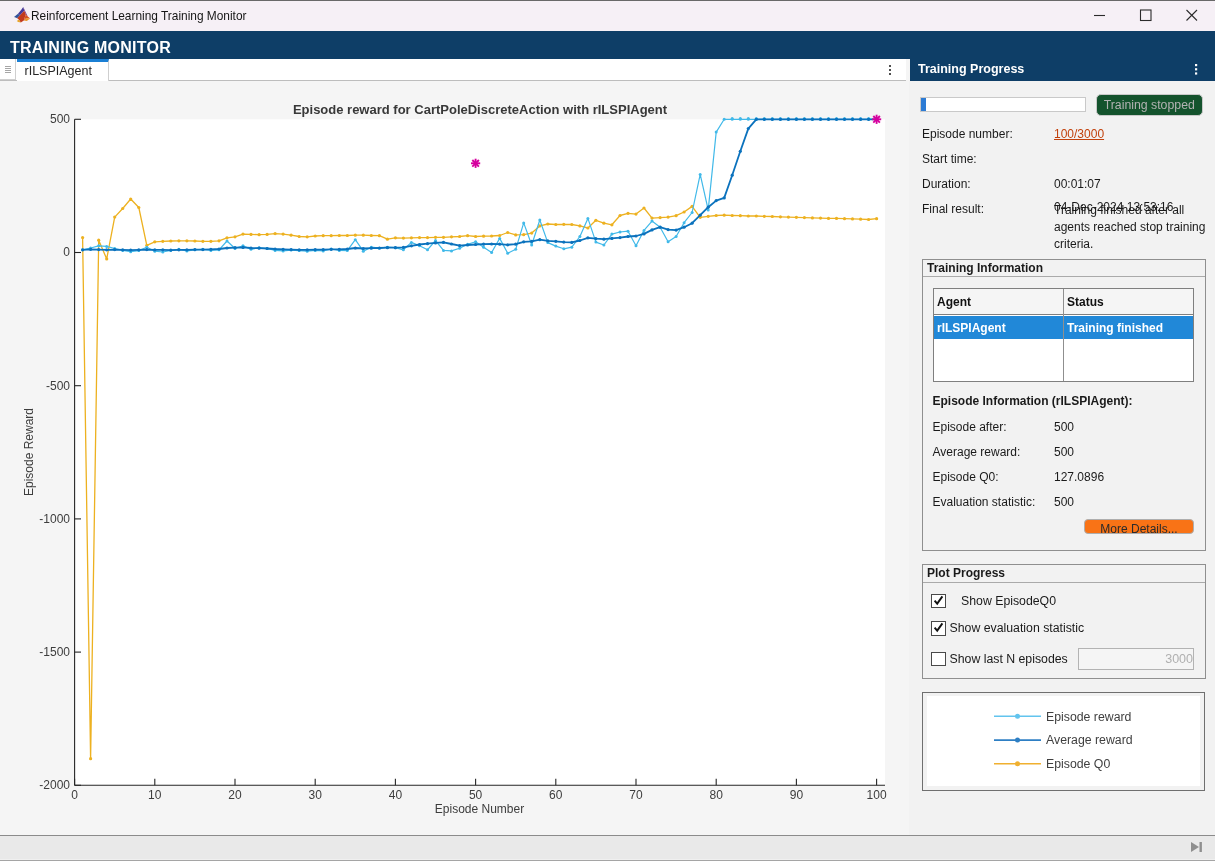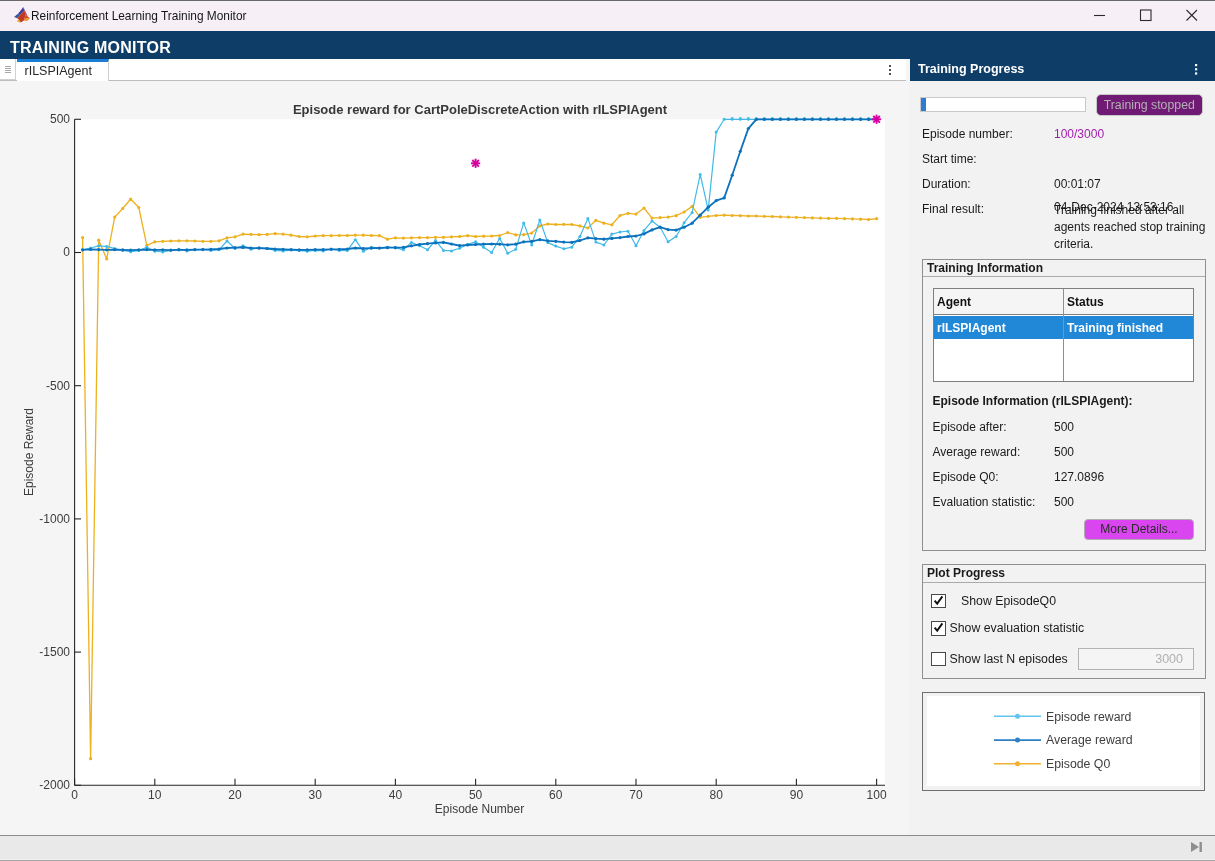--- a/index.html
+++ b/index.html
@@ -462,23 +462,23 @@
 <div class="abs" id="panel-header-text">Training Progress</div>
 <svg class="abs" style="left:1190px;top:62.5px" width="12" height="14" viewBox="0 0 12 14">
     <g fill="#fff">
       <rect x="5" y="1" width="2.2" height="2.2"></rect>
       <rect x="5" y="5.2" width="2.2" height="2.2"></rect>
       <rect x="5" y="9.4" width="2.2" height="2.2"></rect>
     </g>
   </svg>
 <div class="abs" style="left:920px;top:96.5px;width:166px;height:15px;background:#fff;border:1px solid #c9c9c9;box-sizing:border-box;"></div>
 <div class="abs" style="left:921px;top:97.5px;width:5px;height:13px;background:#2D7BD4;"></div>
-<div class="abs" style="left:1096px;top:93.5px;width:106.5px;height:22px;border:1px solid #c9c9c9;border-radius:5px;box-sizing:border-box;font-size:12.3px;color:#b2b2b2;text-align:center;line-height:20px;background:#701a75;">Training stopped</div>
+<div class="abs" style="left:1096px;top:93.5px;width:106.5px;height:22px;border:1px solid #c9c9c9;border-radius:5px;box-sizing:border-box;font-size:12.3px;color:#b2b2b2;text-align:center;line-height:20px;background:#14532d;">Training stopped</div>
 <div class="abs" style="left:922px;top:126.80000000000001px;font-size:12px;color:#1a1a1a;">Episode number:</div>
-<div class="abs" style="left:1054px;top:126.80000000000001px;font-size:12px;color:#a21caf;">100/3000</div>
+<div class="abs" style="left:1054px;top:126.80000000000001px;font-size:12px;color:#c2410c;text-decoration:underline;">100/3000</div>
 <div class="abs" style="left:922px;top:151.7px;font-size:12px;color:#1a1a1a;">Start time:</div>
 <div class="abs" style="left:1054px;top:151.7px;font-size:12px;color:#1a1a1a;margin-top:48px;">04-Dec-2024 13:53:16</div>
 <div class="abs" style="left:922px;top:176.6px;font-size:12px;color:#1a1a1a;">Duration:</div>
 <div class="abs" style="left:1054px;top:176.6px;font-size:12px;color:#1a1a1a;">00:01:07</div>
 <div class="abs" style="left:922px;top:202px;font-size:12px;color:#1a1a1a;">Final result:</div>
 <div class="abs" style="left:1054px;top:202px;width:152px;font-size:12px;color:#1a1a1a;line-height:17px;">Training finished after all agents reached stop training criteria.</div>
 <div class="abs" style="left:921.5px;top:258.5px;width:284px;height:292.5px;border:1px solid #8f8f8f;box-sizing:border-box;"></div>
 <div class="abs" style="left:927px;top:260.5px;font-size:12px;font-weight:bold;color:#1a1a1a;">Training Information</div>
 <div class="abs" style="left:922.5px;top:275.5px;width:282px;height:1px;background:#aaaaaa;"></div>
 <div class="abs" style="left:932.5px;top:288.4px;width:261.5px;height:93.7px;border:1px solid #7f7f7f;background:#fff;box-sizing:border-box;"></div>
@@ -491,35 +491,35 @@
 <div class="abs" style="left:1063px;top:289.4px;width:1px;height:91.7px;background:#8f8f8f;"></div>
 <div class="abs" style="left:932.5px;top:393.5px;font-size:12px;font-weight:bold;color:#1a1a1a;">Episode Information (rILSPIAgent):</div>
 <div class="abs" style="left:932.5px;top:419.5px;font-size:12px;color:#1a1a1a;">Episode after:</div>
 <div class="abs" style="left:1054px;top:419.5px;font-size:12px;color:#1a1a1a;">500</div>
 <div class="abs" style="left:932.5px;top:444.7px;font-size:12px;color:#1a1a1a;">Average reward:</div>
 <div class="abs" style="left:1054px;top:444.7px;font-size:12px;color:#1a1a1a;">500</div>
 <div class="abs" style="left:932.5px;top:469.8px;font-size:12px;color:#1a1a1a;">Episode Q0:</div>
 <div class="abs" style="left:1054px;top:469.8px;font-size:12px;color:#1a1a1a;">127.0896</div>
 <div class="abs" style="left:932.5px;top:494.9px;font-size:12px;color:#1a1a1a;">Evaluation statistic:</div>
 <div class="abs" style="left:1054px;top:494.9px;font-size:12px;color:#1a1a1a;">500</div>
-<div class="abs" style="left:1084px;top:518.6px;width:110px;height:21px;border:1px solid #aeaeae;border-radius:4px;box-sizing:border-box;font-size:12px;color:#2b2b2b;text-align:center;line-height:19.5px;background:#d946ef;">More Details...</div>
+<div class="abs" style="left:1084px;top:518.6px;width:110px;height:15px;border:1px solid #aeaeae;border-radius:4px;box-sizing:border-box;font-size:12px;color:#2b2b2b;text-align:center;line-height:19.5px;background:#f97316;">More Details...</div>
 <div class="abs" style="left:921.5px;top:563.5px;width:284.5px;height:115.5px;border:1px solid #8f8f8f;box-sizing:border-box;"></div>
 <div class="abs" style="left:927px;top:565.5px;font-size:12px;font-weight:bold;color:#1a1a1a;">Plot Progress</div>
 <div class="abs" style="left:922.5px;top:582px;width:282.5px;height:1px;background:#aaaaaa;"></div>
 <div class="abs" style="left:931px;top:593.9000000000001px;width:14.5px;height:14.5px;border:1.6px solid #494949;background:#fff;box-sizing:border-box;line-height:5px;text-align:center;"><svg width="11" height="11" viewBox="0 0 11 11">
       <path d="M1.6 5.6 L4.2 8.6 L9.4 1.4" stroke="#111" stroke-width="1.9" fill="none"></path>
     </svg></div>
 <div class="abs" style="left:961px;top:593.7px;font-size:12.3px;color:#1a1a1a;">Show EpisodeQ0</div>
 <div class="abs" style="left:931px;top:621.2px;width:14.5px;height:14.5px;border:1.6px solid #494949;background:#fff;box-sizing:border-box;line-height:5px;text-align:center;"><svg width="11" height="11" viewBox="0 0 11 11">
       <path d="M1.6 5.6 L4.2 8.6 L9.4 1.4" stroke="#111" stroke-width="1.9" fill="none"></path>
     </svg></div>
 <div class="abs" style="left:949.5px;top:621.0px;font-size:12.3px;color:#1a1a1a;">Show evaluation statistic</div>
 <div class="abs" style="left:931px;top:651.7px;width:14.5px;height:14.5px;border:1.6px solid #494949;background:#fff;box-sizing:border-box;"></div>
 <div class="abs" style="left:949.5px;top:651.5px;font-size:12.3px;color:#1a1a1a;">Show last N episodes</div>
-<div class="abs" style="left:1077.5px;top:647.9px;width:116.5px;height:22px;border:1px solid #b3b3b3;box-sizing:border-box;font-size:12.5px;color:#b0b0b0;text-align:right;line-height:20px;padding-right:10px;background:#f5f5f5;">3000</div>
+<div class="abs" style="left:1077.5px;top:647.9px;width:116.5px;height:22px;border:1px solid #b3b3b3;box-sizing:border-box;font-size:12.5px;color:#b0b0b0;text-align:right;line-height:20px;background:#f5f5f5;">3000</div>
 <div class="abs" style="left:921.5px;top:692.3px;width:283px;height:99px;border:1px solid #6f6f6f;box-sizing:border-box;"></div>
 <div class="abs" style="left:926.5px;top:696.3px;width:273px;height:90px;background:#fff;"></div>
 <svg class="abs" style="left:926px;top:692.3px" width="280" height="95" viewBox="0 0 280 95">
     <line x1="68" y1="24.300000000000068" x2="115" y2="24.300000000000068" stroke="#62C4EE" stroke-width="1.6"></line>
     <circle cx="91.5" cy="24.300000000000068" r="2.5" fill="#62C4EE"></circle>
     <text x="120" y="28.500000000000068" font-size="12.3" fill="#3f3f3f">Episode reward</text>
     <line x1="68" y1="48.10000000000002" x2="115" y2="48.10000000000002" stroke="#2E7FC4" stroke-width="1.6"></line>
     <circle cx="91.5" cy="48.10000000000002" r="2.5" fill="#2E7FC4"></circle>
     <text x="120" y="52.300000000000026" font-size="12.3" fill="#3f3f3f">Average reward</text>
     <line x1="68" y1="71.80000000000007" x2="115" y2="71.80000000000007" stroke="#F0B030" stroke-width="1.6"></line>

